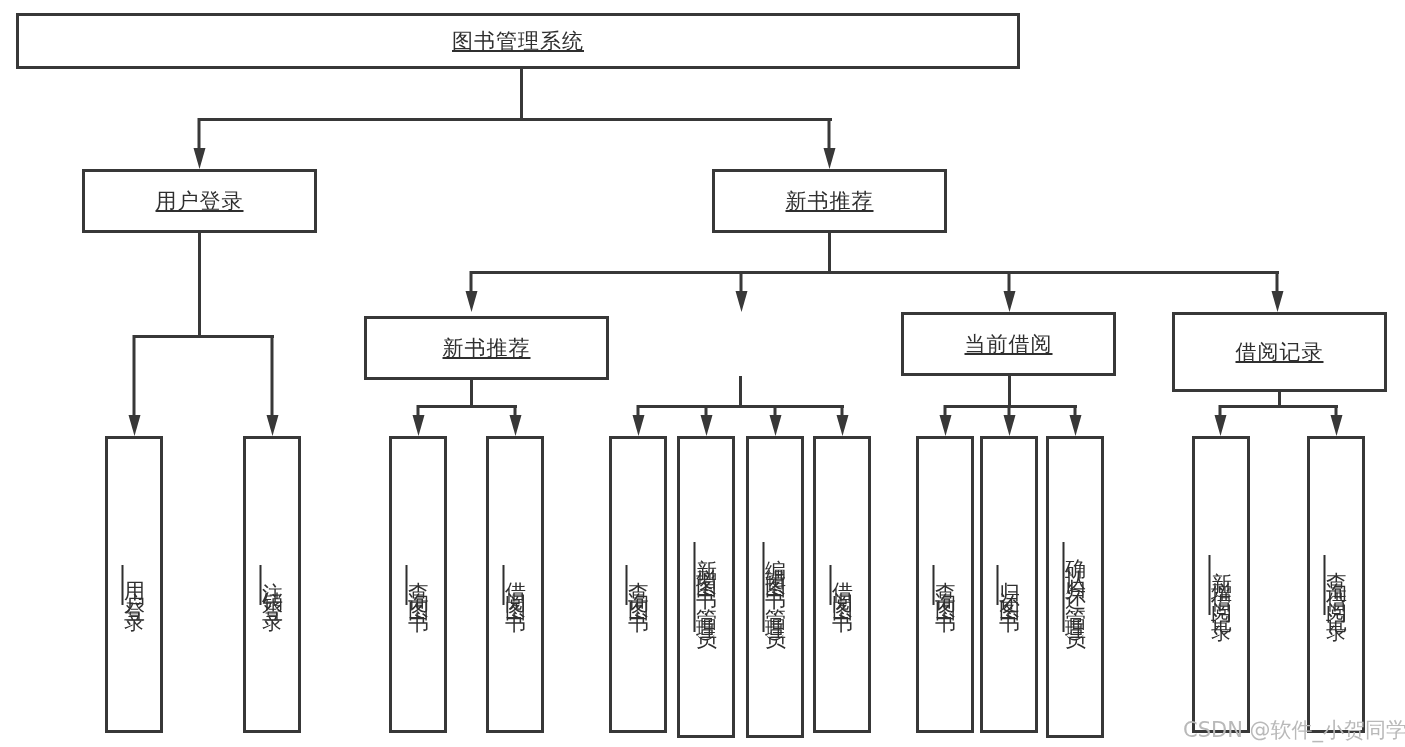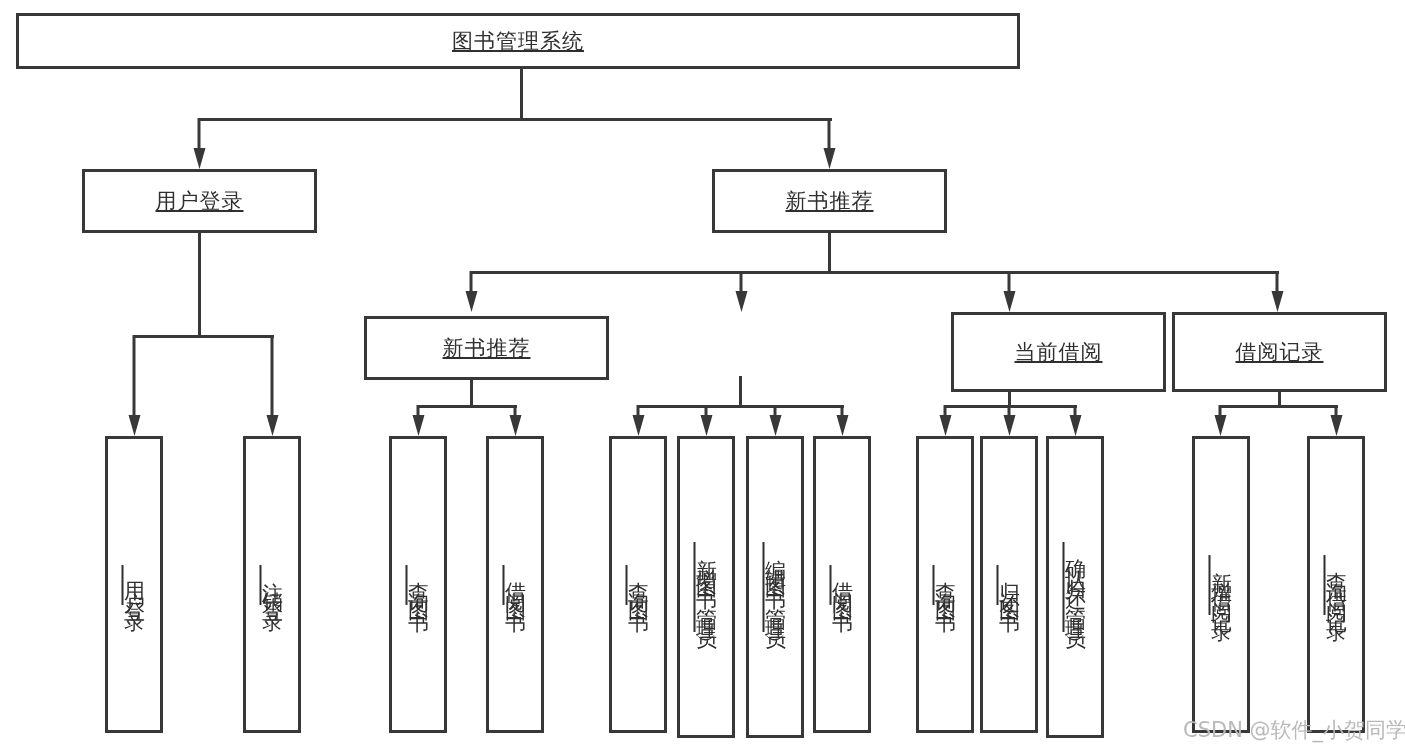--- a/index.html
+++ b/index.html
@@ -115,21 +115,21 @@
       <i class="head"></i>
     </div>
   <div class="drop" style="left:1277px;top:271px;height:41px">
       <i class="shaft"></i>
       <i class="head"></i>
     </div>
 
   <div class="box" style="left:364px;top:316px;width:245px;height:64px">
     <span class="h-label">新书推荐</span>
   </div>
-  <div class="box" style="left:951px;top:312px;width:215px;height:80px">
+  <div class="box" style="left:901px;top:312px;width:215px;height:64px">
     <span class="h-label">当前借阅</span>
   </div>
   <div class="box" style="left:1172px;top:312px;width:215px;height:80px">
     <span class="h-label">借阅记录</span>
   </div>
 
   <div class="vline" style="left:470px;top:376px;height:29px"></div>
   <div class="hline" style="left:416.5px;top:405px;width:100px"></div>
   <div class="drop" style="left:418px;top:405px;height:31px">
       <i class="shaft"></i>

